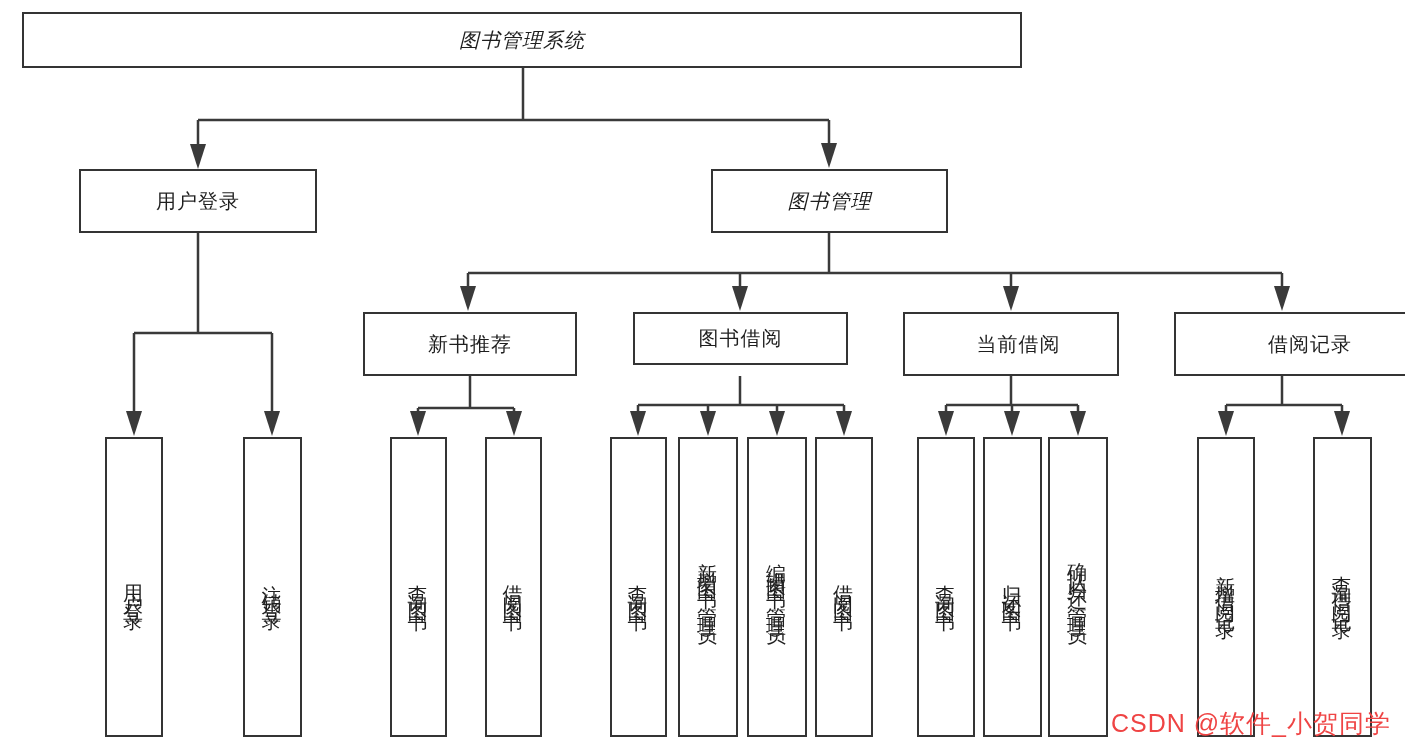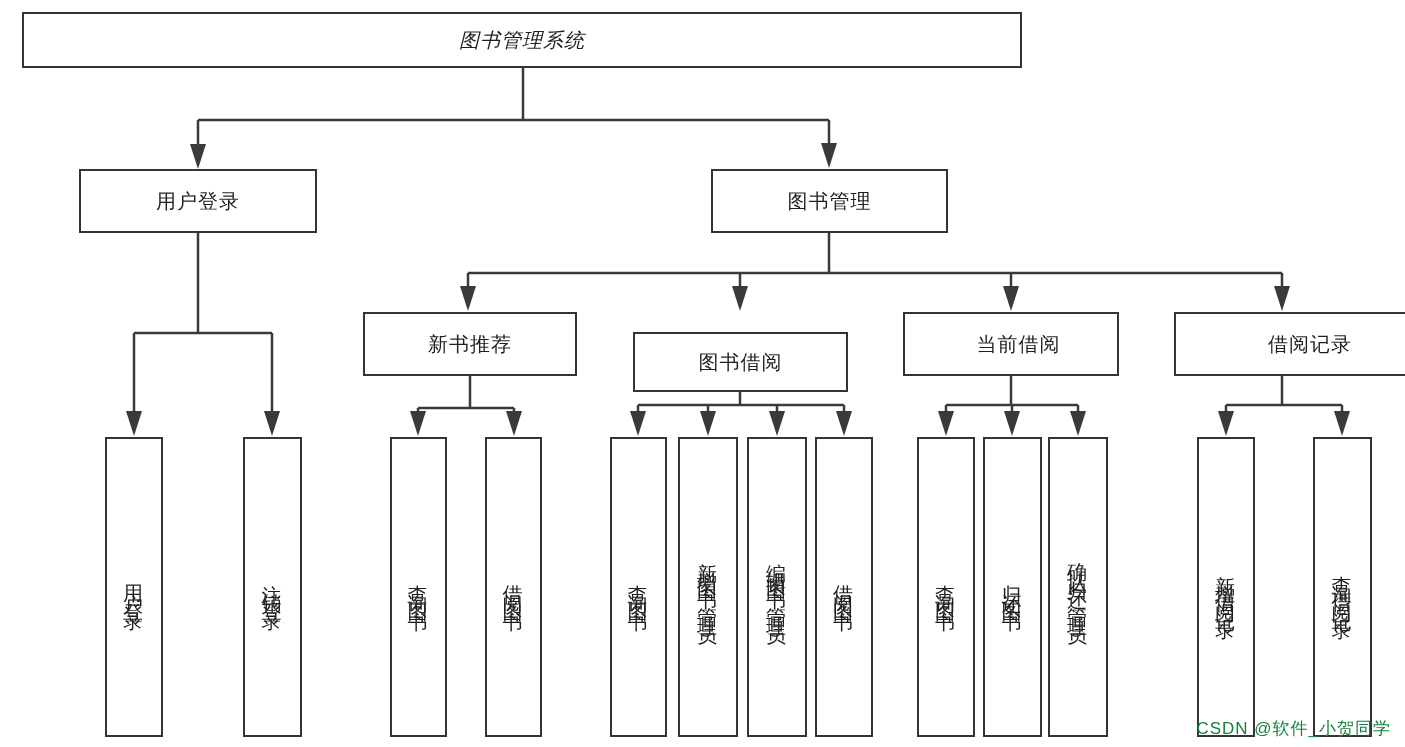--- a/index.html
+++ b/index.html
@@ -39,22 +39,22 @@
     text-orientation: mixed;
     letter-spacing: 9px;
     font-size: 20px;
     color: #1f1f1f;
     white-space: nowrap;
   }
   #watermark {
     position: absolute;
     right: 14px;
     bottom: 7px;
-    font-size: 17px;
-    color: #15803d;
+    font-size: 25px;
+    color: #ef4444;
     letter-spacing: 1px;
     z-index: 3;
   }
 </style>
 </head>
 <body>
 
 <div id="canvas">
 
   <svg id="wires" viewBox="0 0 1405 747" xmlns="http://www.w3.org/2000/svg">
@@ -103,24 +103,24 @@
     <g>
       <path class="ln" d="M1282,376 V405 M1226,405 H1342 M1226,405 V413 M1342,405 V413"></path>
       <polygon class="hd" points="1226,436 1218,411 1234,411"></polygon>
       <polygon class="hd" points="1342,436 1334,411 1350,411"></polygon>
     </g>
   </svg>
 
   <div class="box" style="left:22px; top:12px; width:1000px; height:56px;font-style:italic;">图书管理系统</div>
 
   <div class="box" style="left:79px; top:169px; width:238px; height:64px;">用户登录</div>
-  <div class="box" style="left:711px; top:169px; width:237px; height:64px;">图书管理</div>
+  <div class="box" style="left:711px; top:169px; width:237px; height:64px;font-style:italic;">图书管理</div>
 
   <div class="box" style="left:363px; top:312px; width:214px; height:64px;">新书推荐</div>
-  <div class="box" style="left:633px; top:312px; width:215px; height:60px;margin-top:20px;">图书借阅</div>
+  <div class="box" style="left:633px; top:312px; width:215px; height:53px;">图书借阅</div>
   <div class="box" style="left:903px; top:312px; width:216px; height:64px;padding-left:15px;">当前借阅</div>
   <div class="box" style="left:1174px; top:312px; width:256px; height:64px;padding-left:16px;">借阅记录</div>
 
   <div class="box leaf" style="left:105px; width:58px;">
     <span class="vtxt">用户登录</span>
   </div>
   <div class="box leaf" style="left:243px; width:59px;">
     <span class="vtxt">注销登录</span>
   </div>
 

